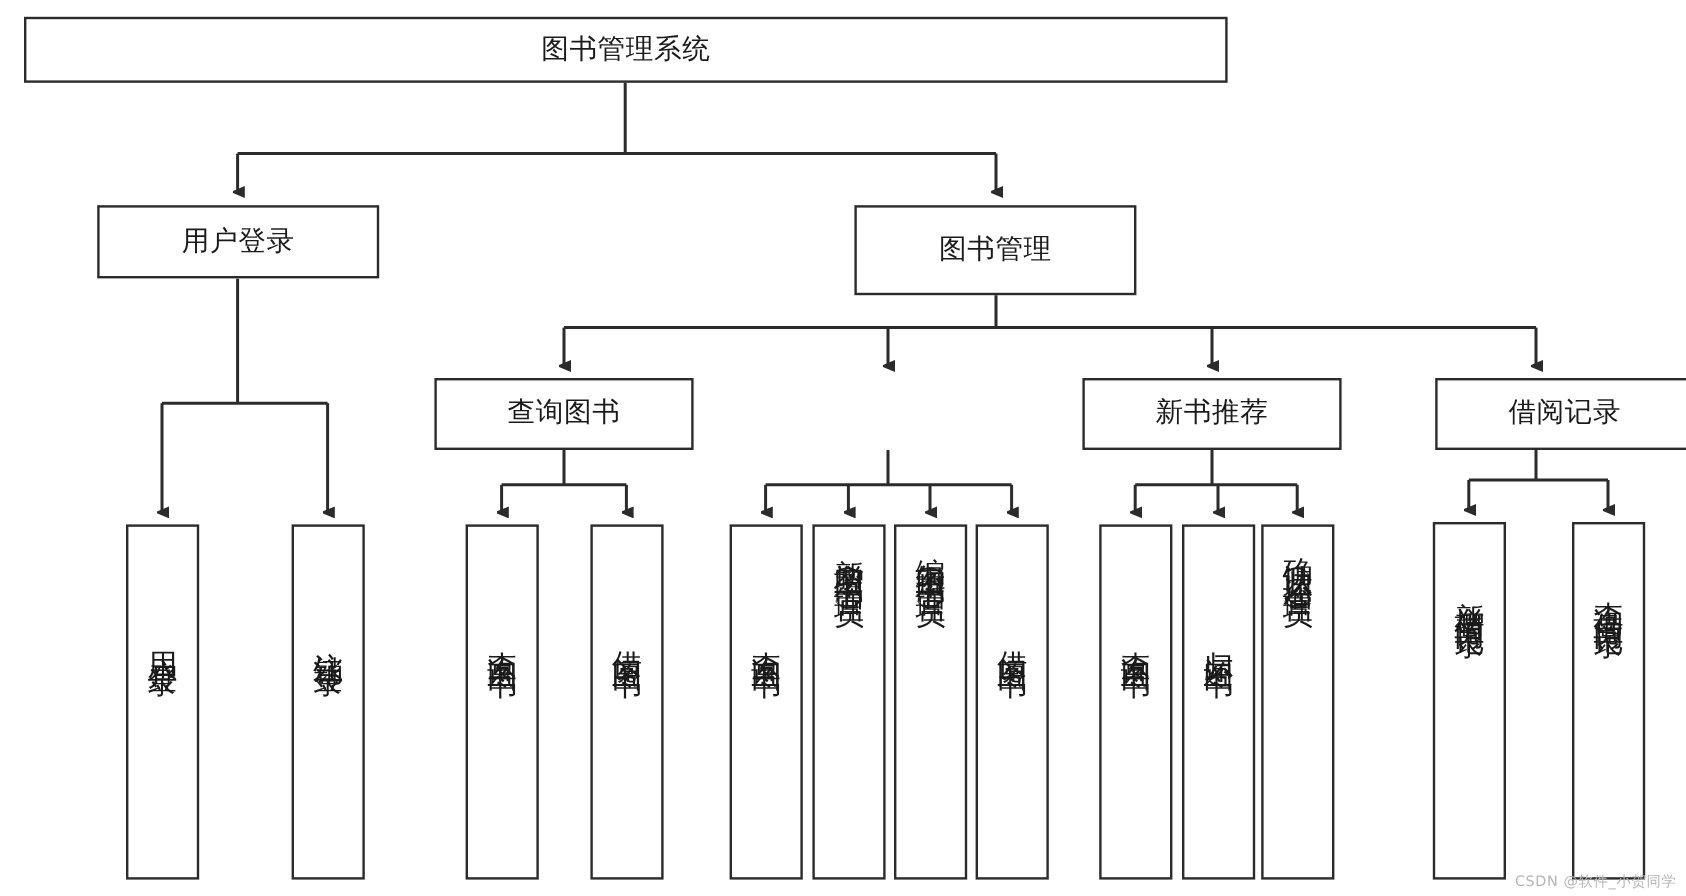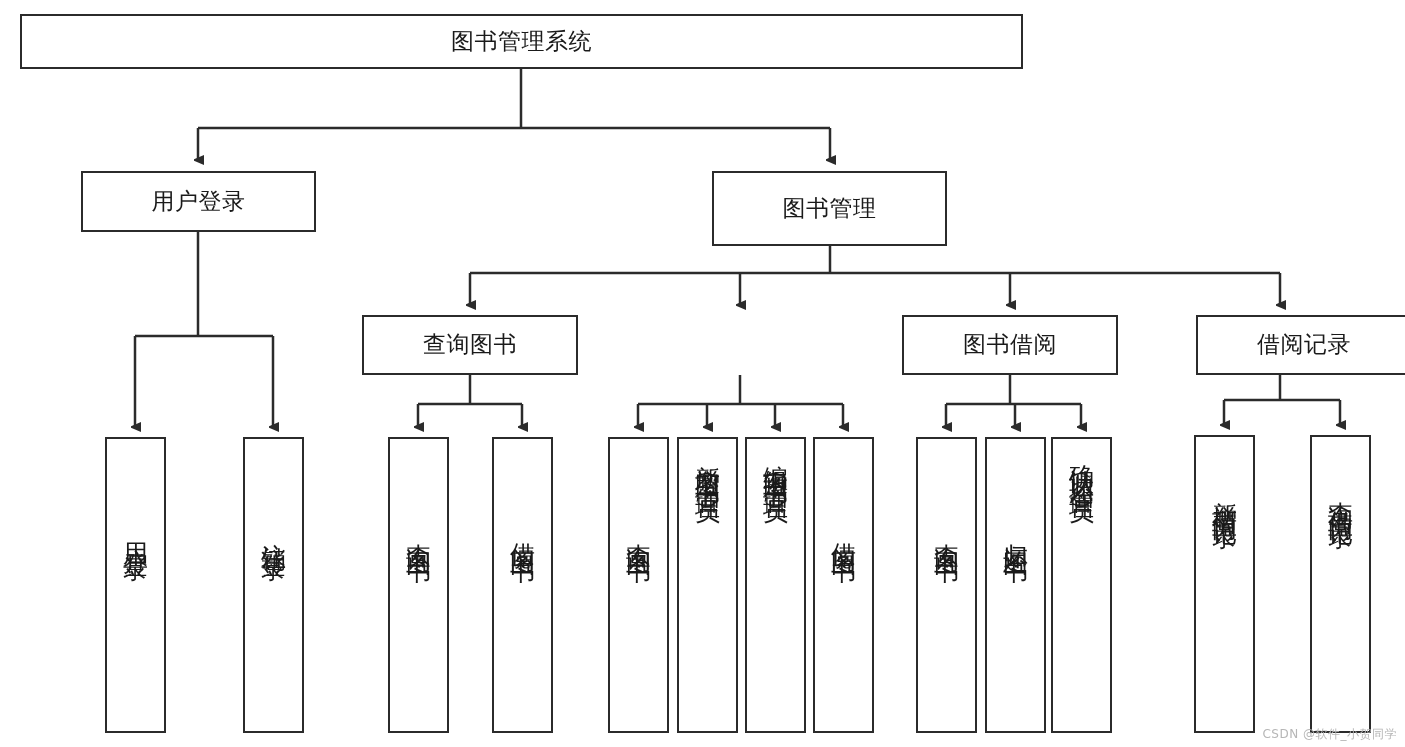--- a/index.html
+++ b/index.html
@@ -130,21 +130,21 @@
     <span class="node-label">用户登录</span>
   </div>
   <div class="node horizontal" style="left:712px; top:171px; width:235px; height:75px;">
     <span class="node-label">图书管理</span>
   </div>
 
   <div class="node horizontal" style="left:362px; top:315px; width:216px; height:60px;">
     <span class="node-label">查询图书</span>
   </div>
   <div class="node horizontal" style="left:902px; top:315px; width:216px; height:60px;">
-    <span class="node-label">图书借阅</span>
+    <span class="node-label">新书推荐</span>
   </div>
   <div class="node horizontal" style="left:1172px; top:315px; width:216px; height:60px;margin-left:24px;">
     <span class="node-label">借阅记录</span>
   </div>
 
   <div class="node vertical" style="left:105px; top:437px; width:61px; height:296px; padding-top:84px;">
     <span class="node-label">用户登录</span>
   </div>
   <div class="node vertical" style="left:243px; top:437px; width:61px; height:296px; padding-top:84px;">
     <span class="node-label">注销登录</span>

